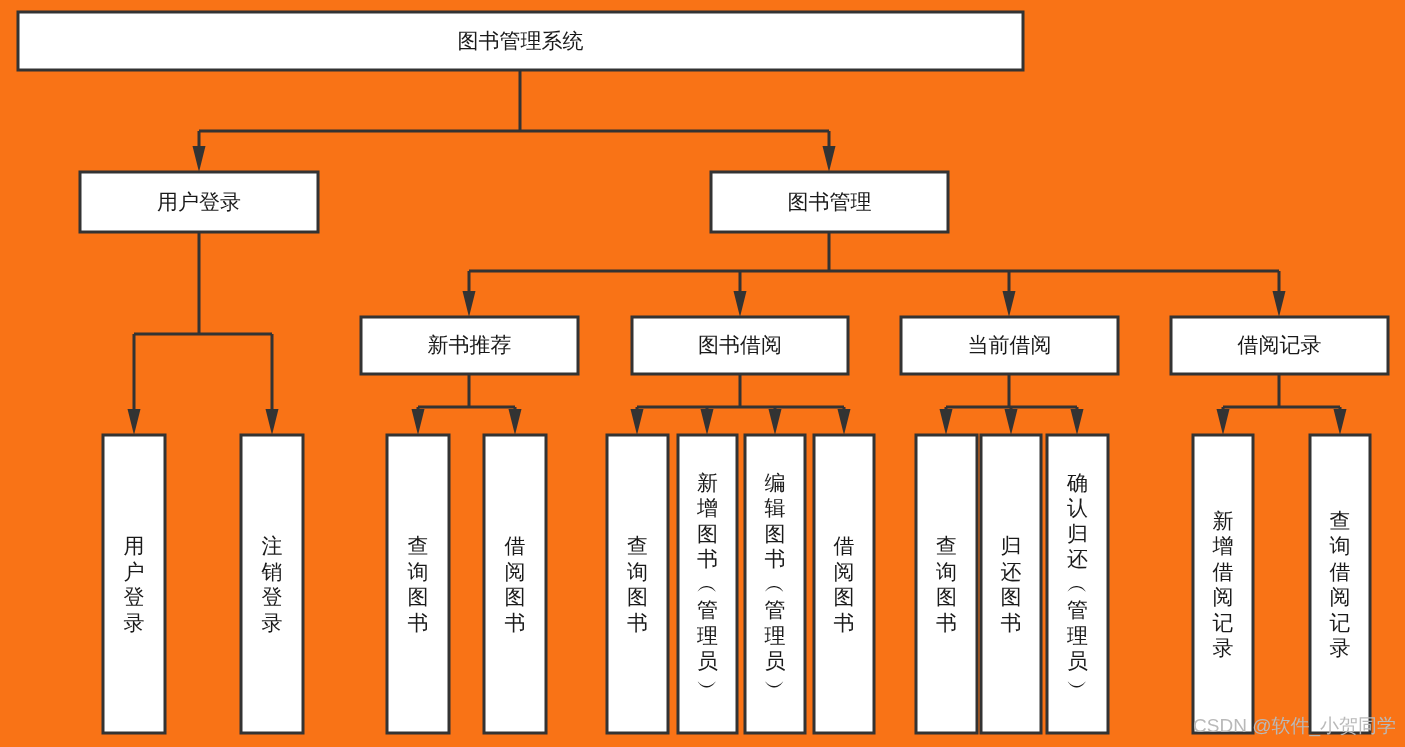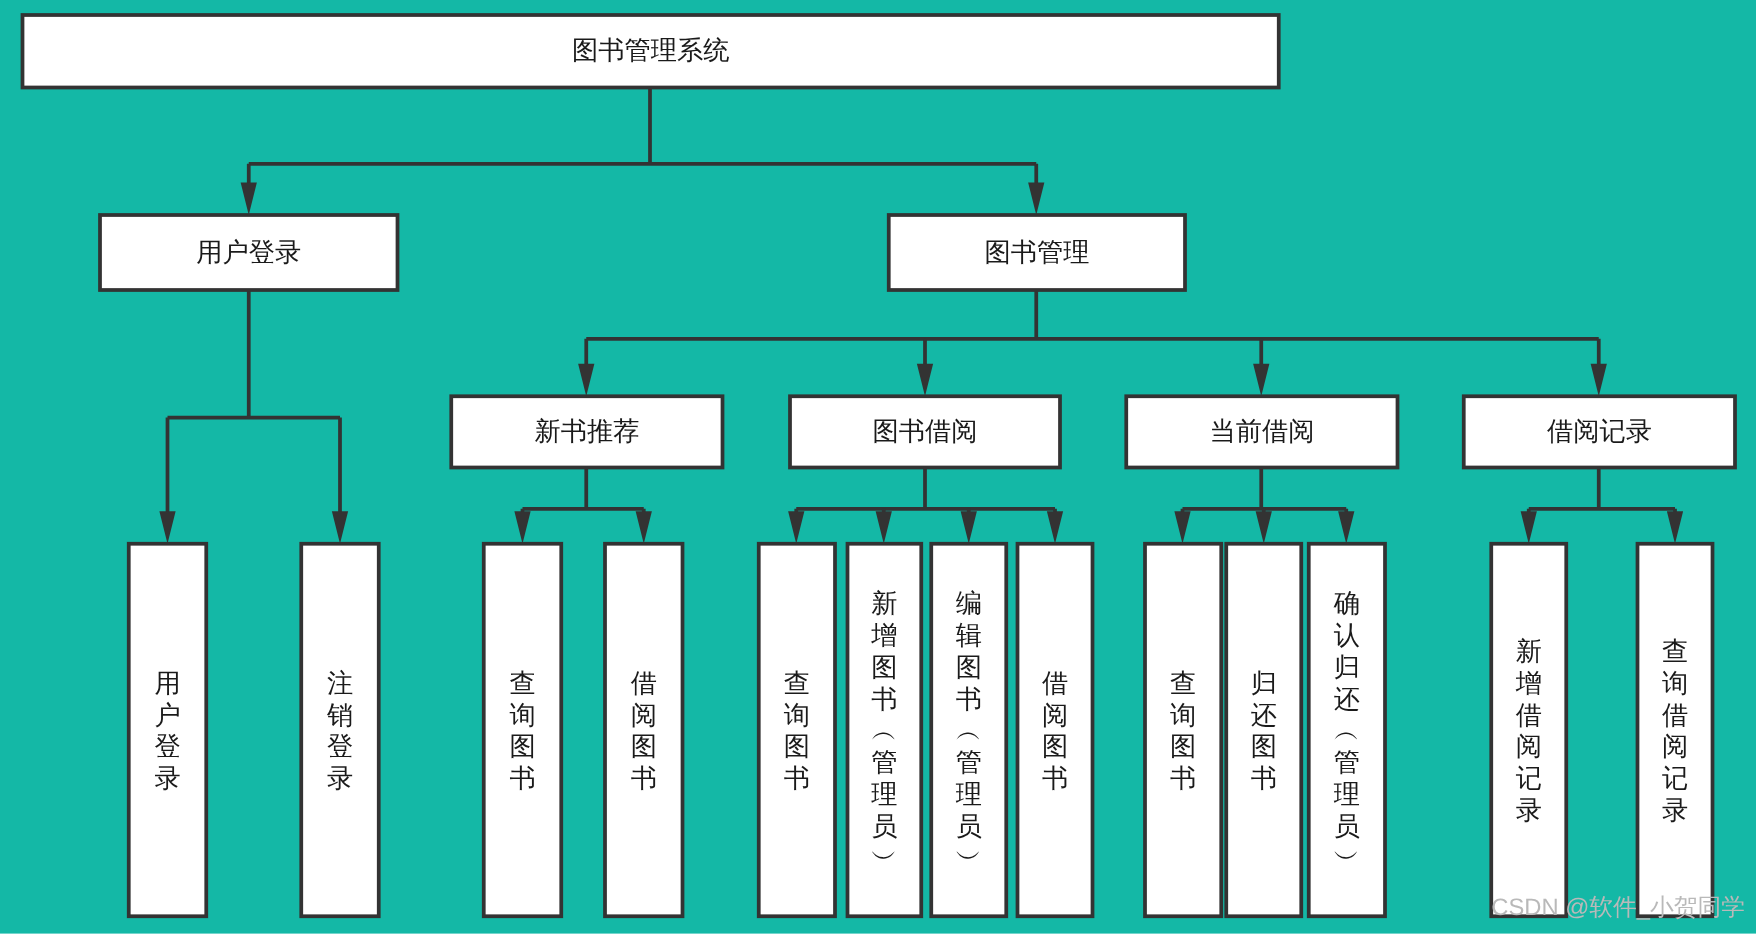--- a/index.html
+++ b/index.html
@@ -8,21 +8,21 @@
     padding: 0;
     background: #ffffff;
   }
   body {
     font-family: "Liberation Sans", "DejaVu Sans", sans-serif;
   }
   #diagram-root {
     position: relative;
     width: 1405px;
     height: 747px;
-    background: #14b8a6;
+    background: #f97316;
     overflow: hidden;
   }
   svg#diagram-svg {
     position: absolute;
     left: 0;
     top: 0;
     width: 1405px;
     height: 747px;
     display: block;
   }

